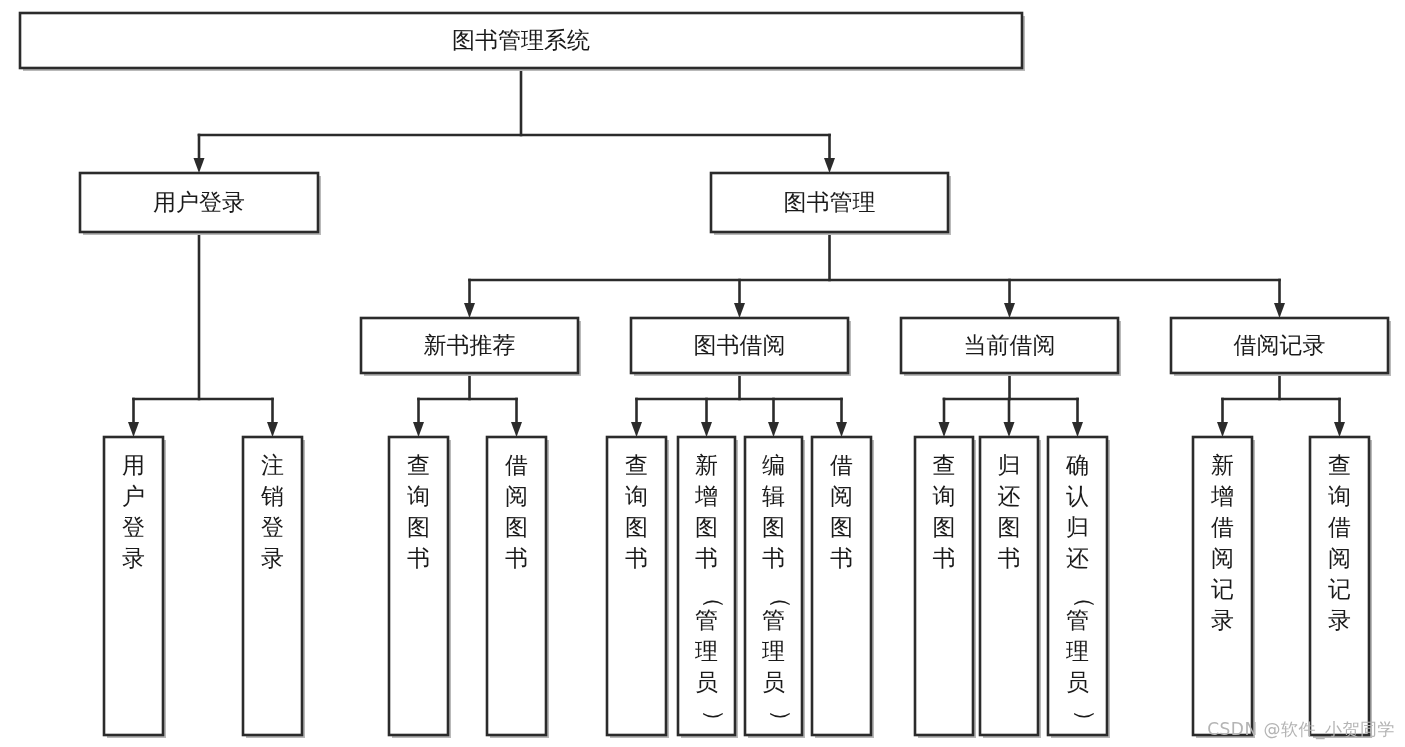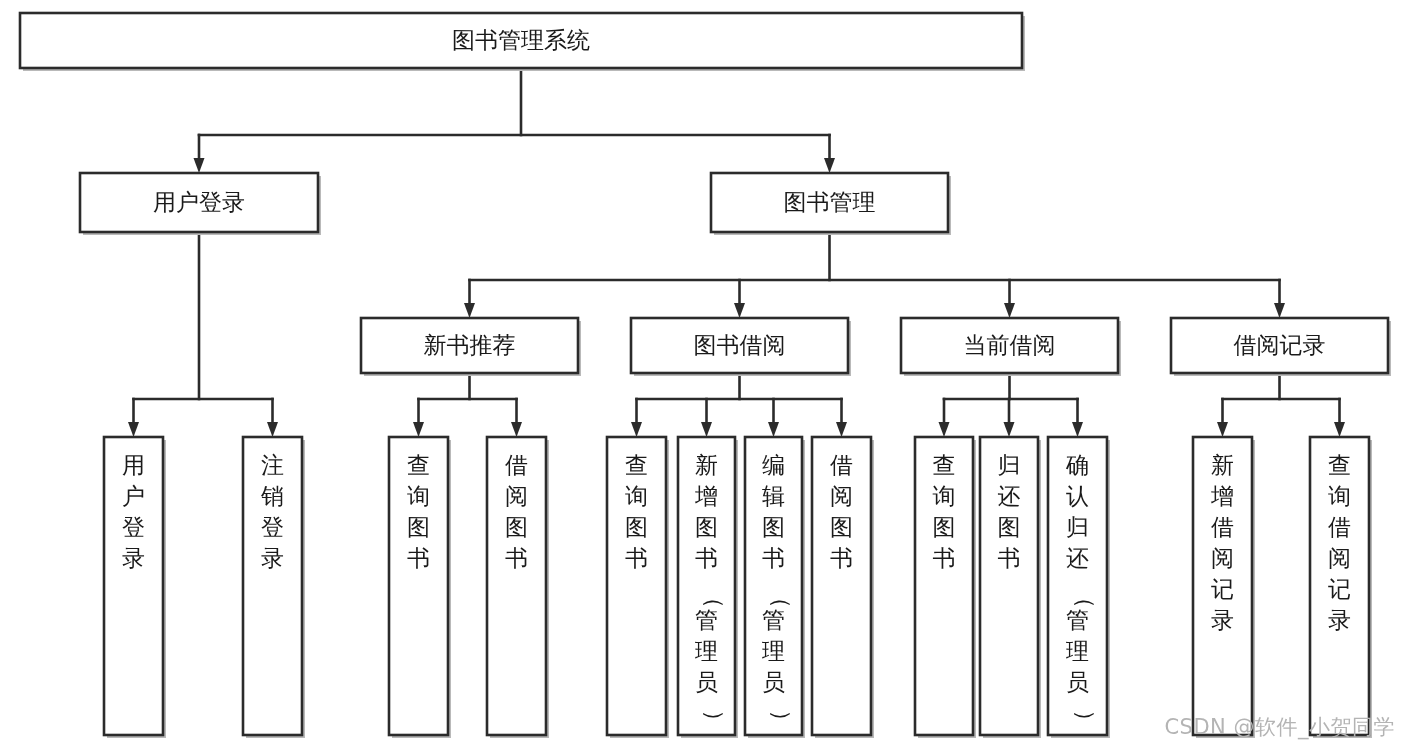--- a/index.html
+++ b/index.html
@@ -54,21 +54,21 @@
     fill: #1a1a1a;
     font-family: "DejaVu Sans", "Liberation Sans", sans-serif;
     font-size: 23px;
     text-anchor: middle;
   }
   .watermark {
     position: absolute;
     right: 10px;
     bottom: 6px;
     font-family: "DejaVu Sans", "Liberation Sans", sans-serif;
-    font-size: 21px;
+    font-size: 17px;
     color: #b4b4b4;
     letter-spacing: 0.5px;
     white-space: nowrap;
     pointer-events: none;
     margin-left: 36px;
   }
 </style>
 </head>
 <body>
 

